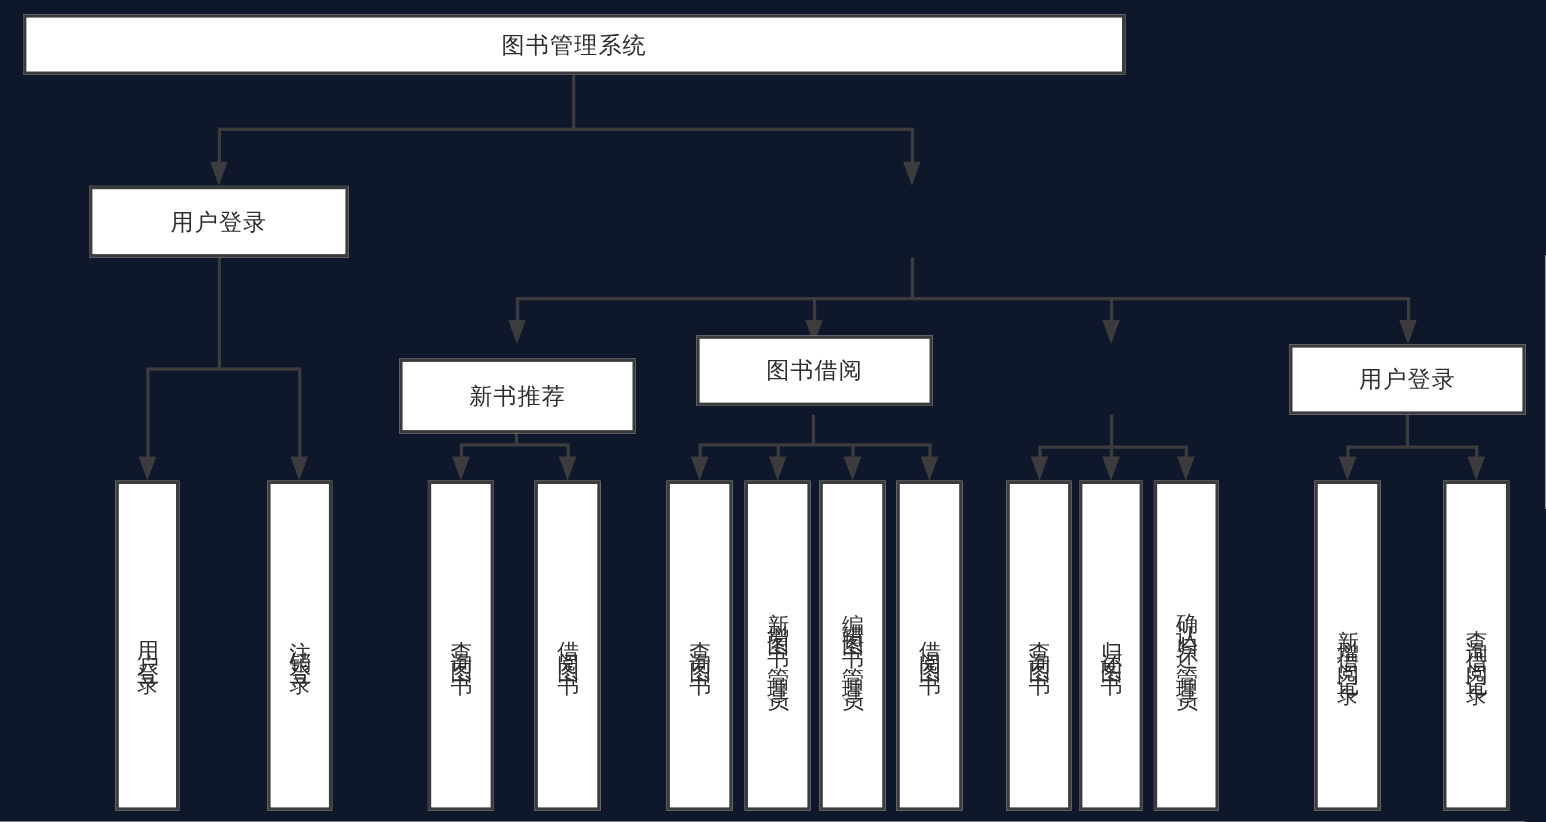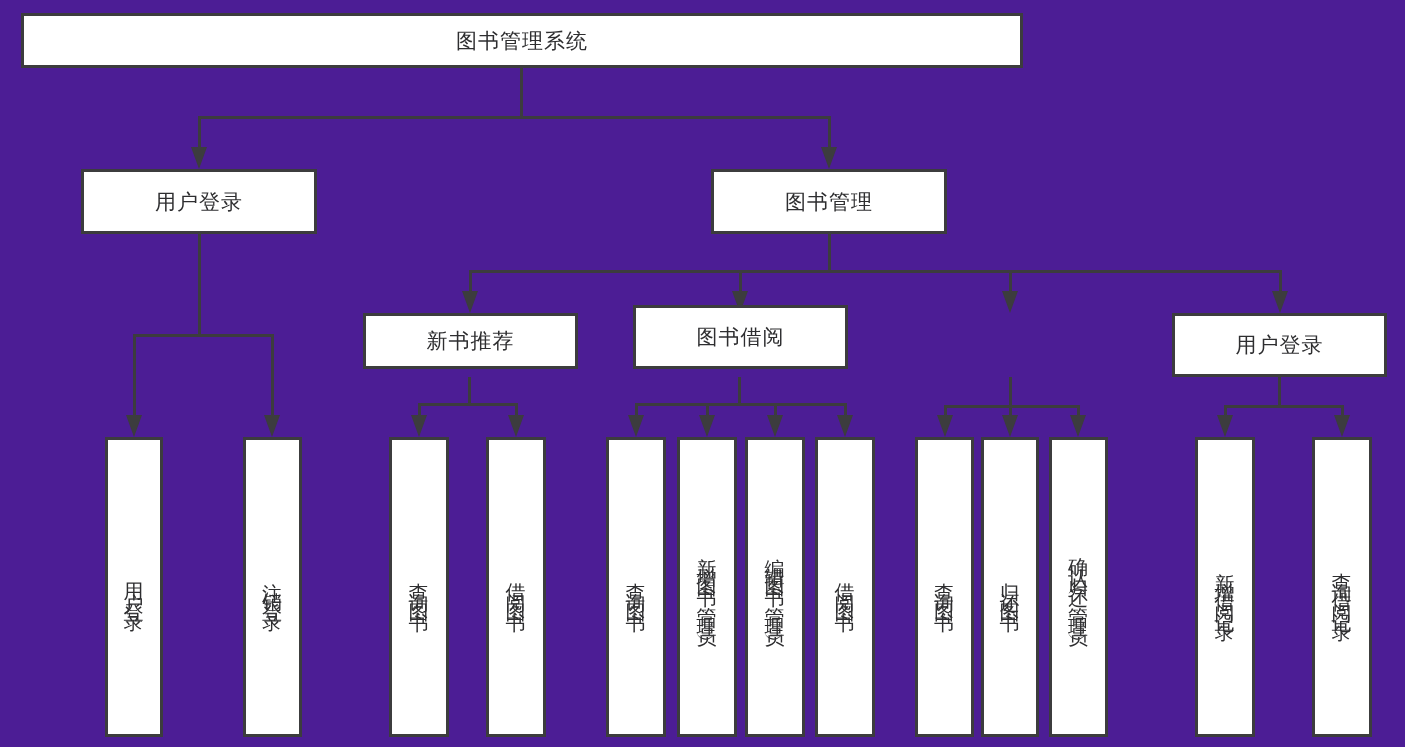--- a/index.html
+++ b/index.html
@@ -6,21 +6,21 @@
     --line:#3c3c3e;
     --text:#2e2e30;
     --wm:#ababb0;
   }
   *{margin:0;padding:0;box-sizing:border-box;}
   html,body{background:#ffffff;}
   body{font-family:"Liberation Sans","DejaVu Sans",sans-serif;}
   .stage{
     position:relative;
     width:1405px;height:747px;
-    background:#4c1d95;
+    background:#0f172a;
     overflow:hidden;
   }
   
   .box{
     position:absolute;
     border:3px solid var(--line);
     background:#ffffff;
     display:flex;align-items:center;justify-content:center;
     color:var(--text);
     font-size:21px;
@@ -68,25 +68,22 @@
 
 <div class="stage">
 
   <div class="box" style="left:21px;top:13px;width:1002px;height:55px">
     <span>图书管理系统</span>
   </div>
 
   <div class="box" style="left:81px;top:169px;width:236px;height:65px">
     <span>用户登录</span>
   </div>
-  <div class="box" style="left:711px;top:169px;width:236px;height:65px">
-    <span>图书管理</span>
-  </div>
 
-  <div class="box" style="left:363px;top:313px;width:215px;height:56px">
+  <div class="box" style="left:363px;top:326px;width:215px;height:68px">
     <span>新书推荐</span>
   </div>
   <div class="box" style="left:633px;top:305px;width:215px;height:64px">
     <span>图书借阅</span>
   </div>
   <div class="box" style="left:1172px;top:313px;width:215px;height:64px">
     <span>用户登录</span>
   </div>
 
   <div class="vbox" style="left:105px;width:58px">

